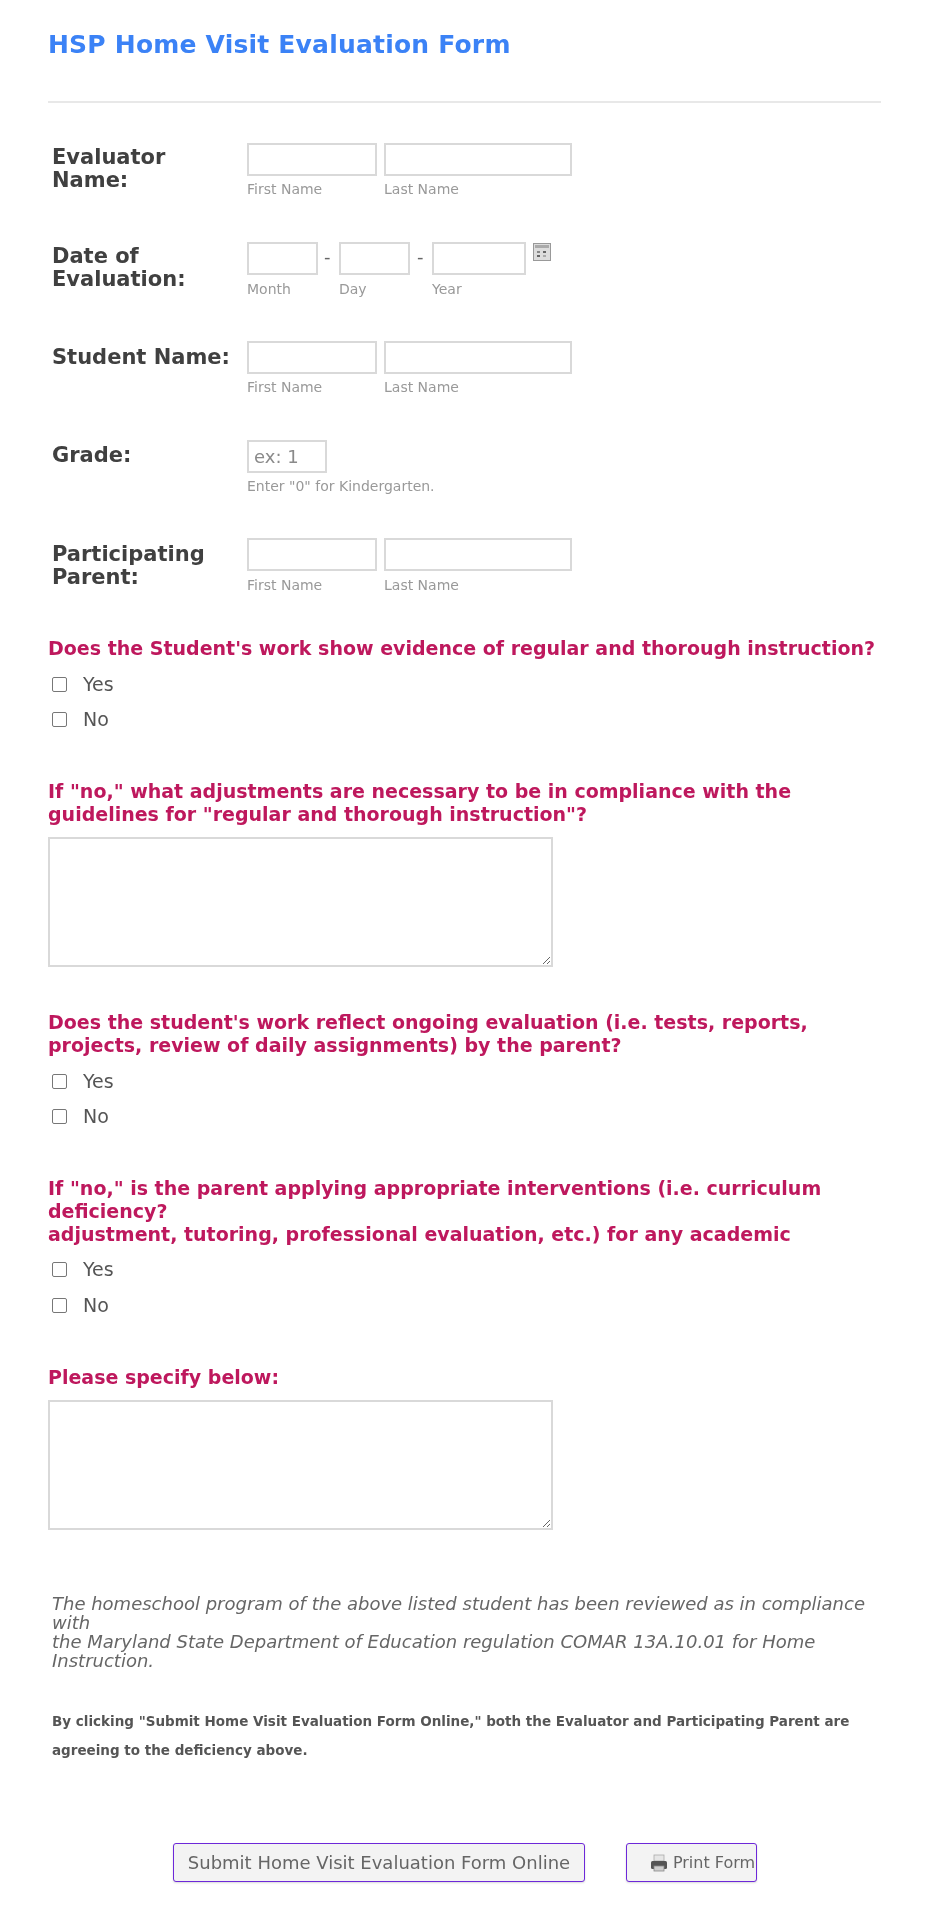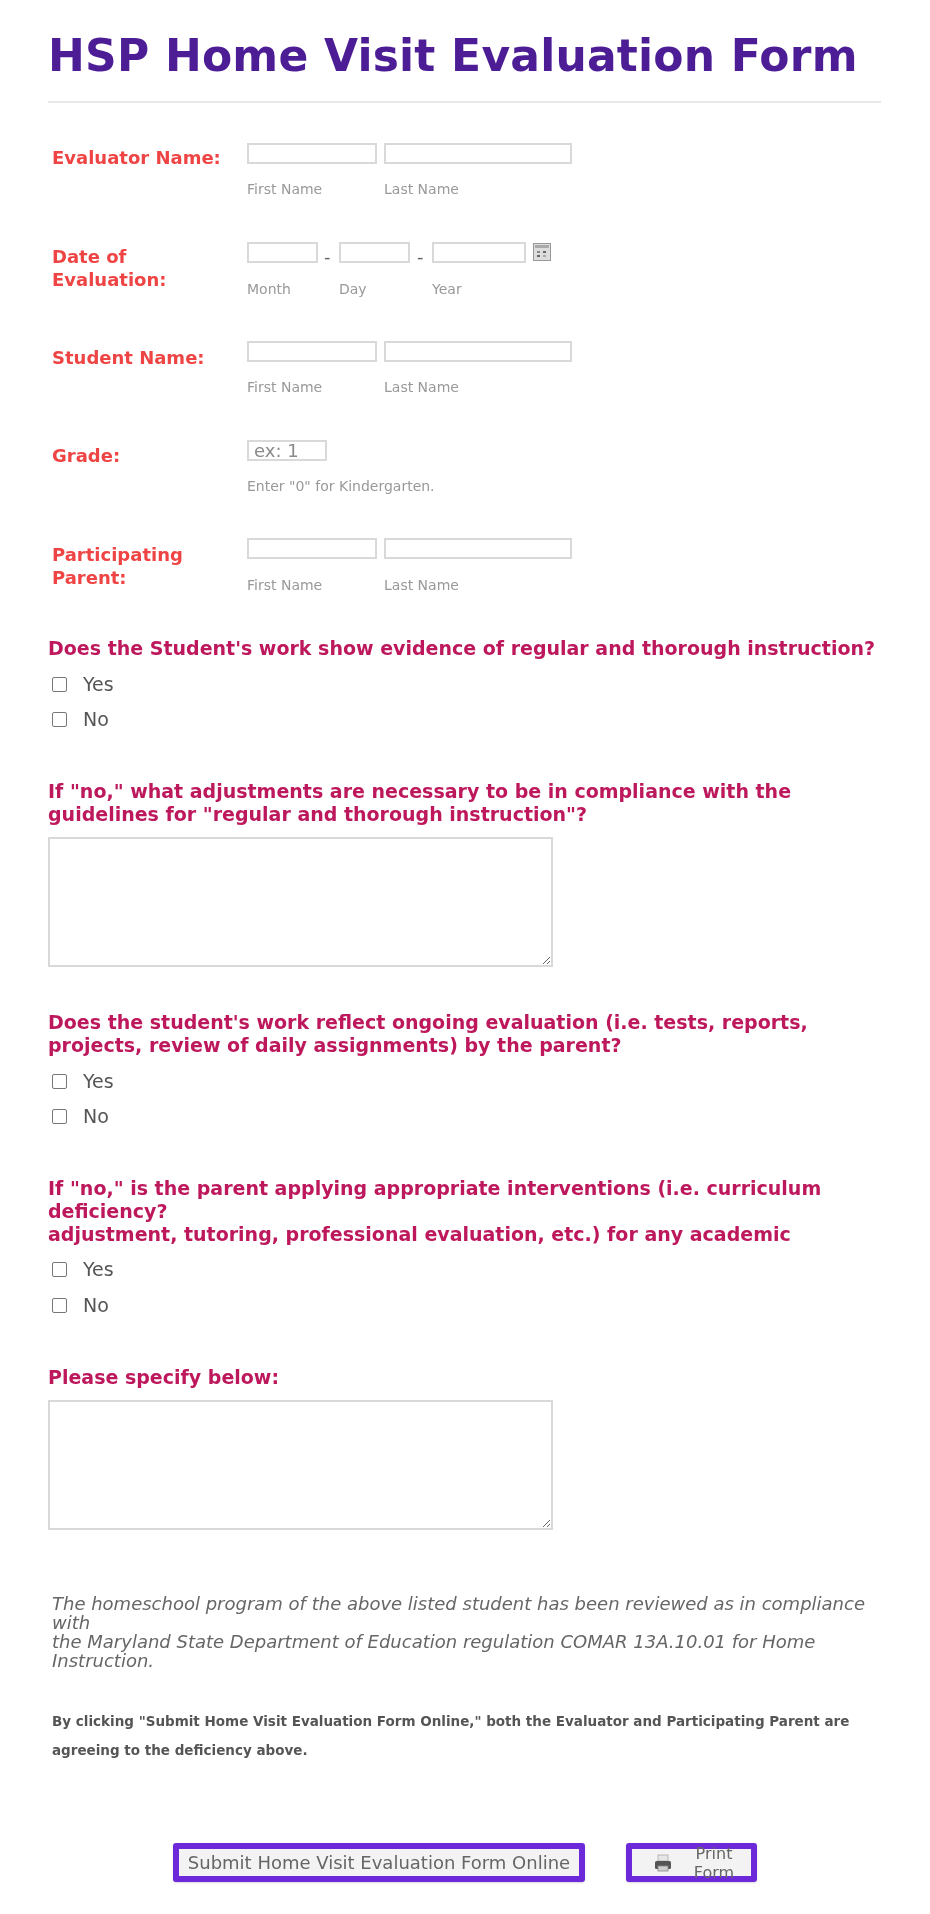--- a/index.html
+++ b/index.html
@@ -1,35 +1,35 @@
 <!DOCTYPE html>
 <html><head>
 <meta charset="utf-8">
 <style>
   html, body { margin: 0; padding: 0; background: #ffffff; }
   body { width: 930px; height: 1914px; position: relative; overflow: hidden;
          font-family: "DejaVu Sans", "Liberation Sans", sans-serif; color: #555555; }
   .abs { position: absolute; }
-  .title { left: 48px; top: 30px; font-size: 44px; font-weight: bold; color: #4c1d95; letter-spacing: 0.2px; }
+  .title { left: 48px; top: 30px; font-size: 25px; font-weight: bold; color: #3b82f6; letter-spacing: 0.2px; }
   .hr { left: 48px; top: 101px; width: 833px; height: 2px; background: #e8e8e8; }
-  .label { left: 52px; font-size: 18px; font-weight: bold; color: #ef4444; line-height: 23px; width: 180px; }
-  .input { box-sizing: border-box; border: 2px solid #d9d9d9; background: #fff; height: 21px; margin: 0; padding: 2px 5px;
+  .label { left: 52px; font-size: 21px; font-weight: bold; color: #404040; line-height: 23px; width: 180px; }
+  .input { box-sizing: border-box; border: 2px solid #d9d9d9; background: #fff; height: 33px; margin: 0; padding: 2px 5px;
            font-family: "DejaVu Sans", sans-serif; font-size: 18px; color: #777; }
   .input::placeholder { color: #8a8a8a; }
   .sub { font-size: 14px; color: #999999; }
   .dash { font-size: 18px; color: #666; }
   .question { left: 48px; font-size: 19px; font-weight: bold; color: #be185d; line-height: 23px; width: 840px; }
   .opt { left: 52px; display: flex; align-items: center; height: 24px; }
   .cbox { width: 15px; height: 15px; border: 1.5px solid #777; border-radius: 2px; background: #fff; box-sizing: border-box; margin-right: 16px; }
   .opt-label { font-size: 19px; color: #555; }
   .textarea { box-sizing: border-box; border: 2px solid #d9d9d9; background: #fff; resize: both; margin: 0;
               font-family: "DejaVu Sans", sans-serif; }
   .statement { left: 52px; top: 1594px; width: 840px; font-size: 18px; font-style: italic; color: #666666; line-height: 19px; }
   .agree { left: 52px; top: 1707px; width: 840px; font-size: 13.5px; font-weight: bold; color: #555555; line-height: 29px; }
-  .btn { box-sizing: border-box; border: 6px solid #6d28d9; border-radius: 3px; background: #f3f3f3;
+  .btn { box-sizing: border-box; border: 1px solid #6d28d9; border-radius: 3px; background: #f3f3f3;
          box-shadow: 0 1px 2px rgba(0,0,0,0.15); color: #666; font-family: "DejaVu Sans", sans-serif;
          display: flex; align-items: center; justify-content: center; cursor: pointer; padding: 0; }
   .btn-submit { left: 173px; top: 1843px; width: 412px; height: 39px; font-size: 18px; }
   .btn-print { left: 626px; top: 1843px; width: 131px; height: 39px; font-size: 16px; padding-left: 21px; }
   .printer { width: 20px; height: 20px; margin-right: 4px; position: relative; }
   .cal { left: 533px; top: 243px; width: 18px; height: 18px; border: 1px solid #999; background: #ddd; box-sizing: border-box; }
 </style>
 </head>
 <body>
 

